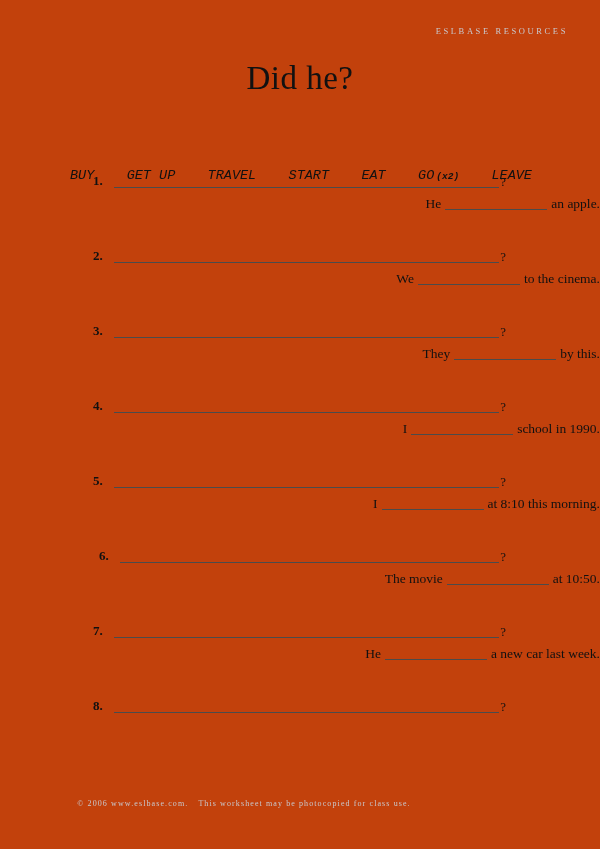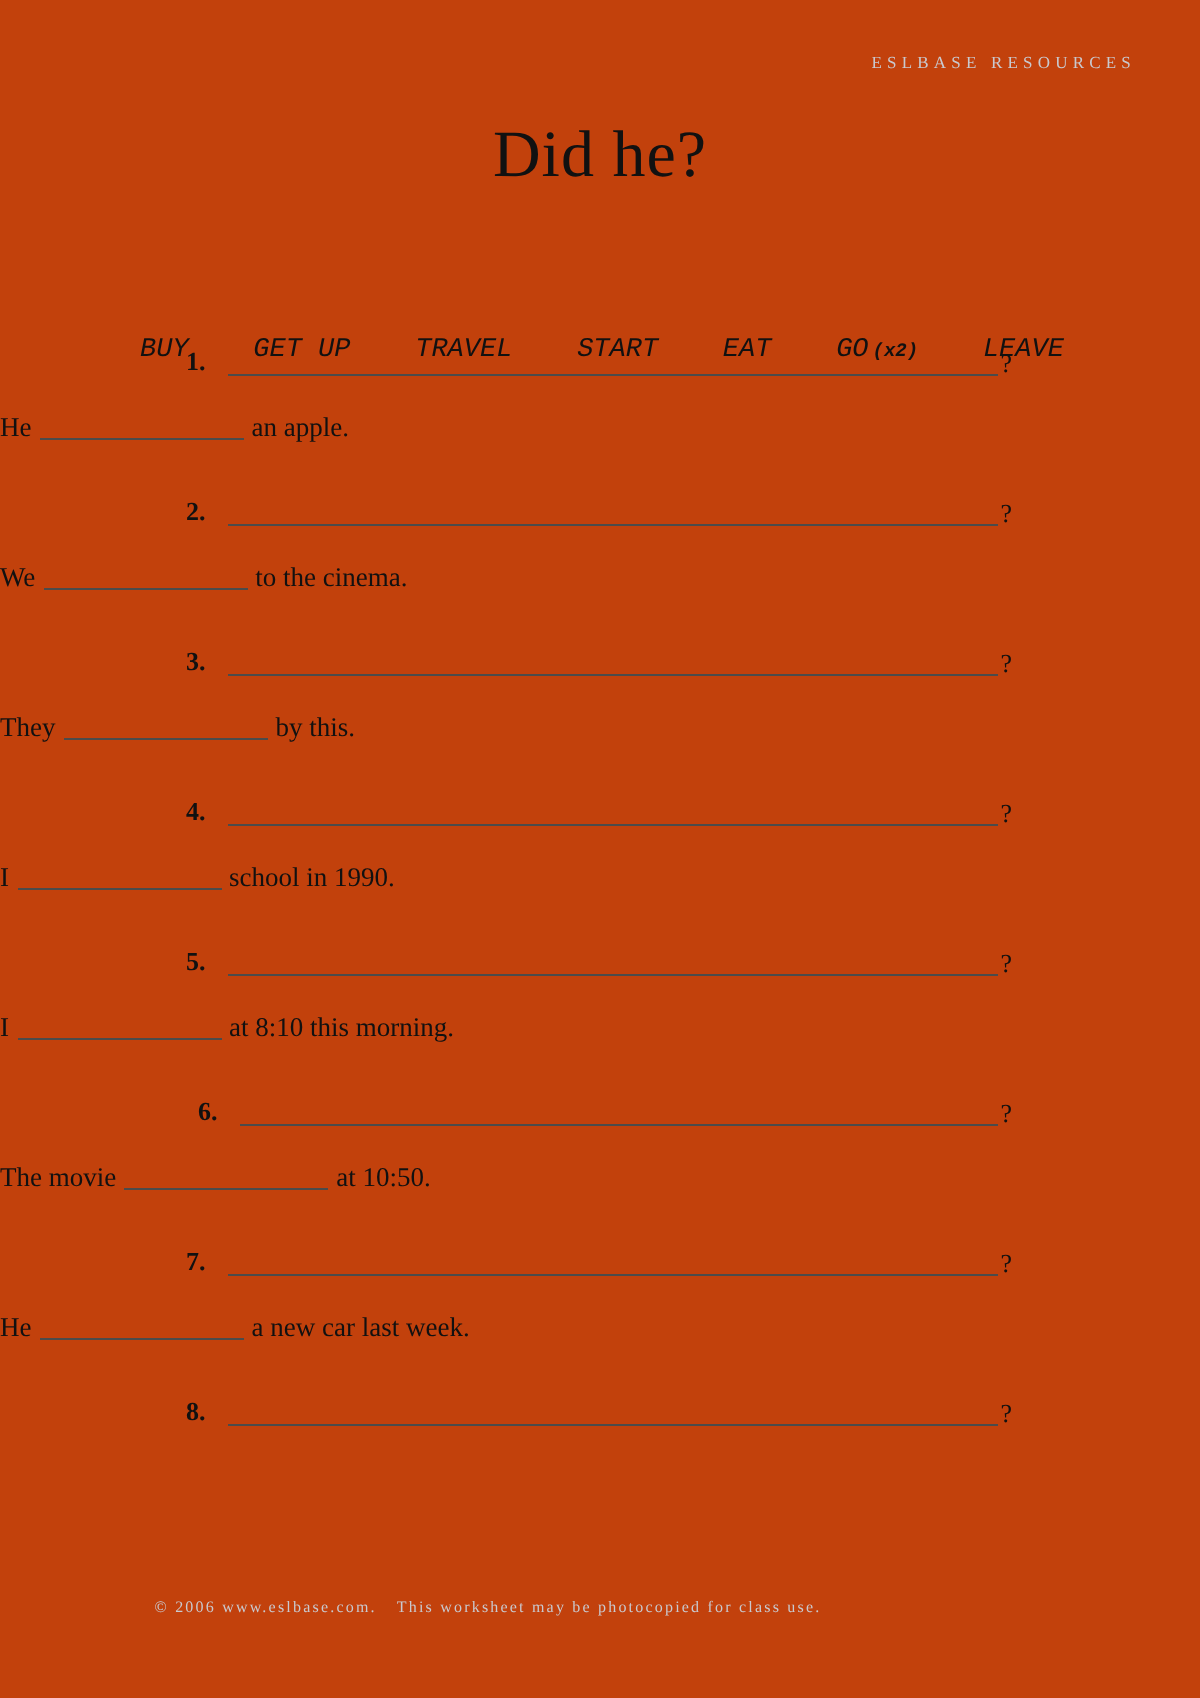--- a/index.html
+++ b/index.html
@@ -110,22 +110,22 @@
   .q-mark {
     flex: 0 0 auto;
     font-family: "Liberation Serif", serif;
     font-size: 13px;
     line-height: 13px;
     color: #111111;
     padding-left: 1px;
   }
 
   .a-row {
-    margin-top: 18px;
-    text-align: left;
+    margin-top: 8px;
+    text-align: right;
     font-family: "Liberation Serif", serif;
     font-size: 13.5px;
     color: #111111;
     white-space: nowrap;
   }
   .a-blank {
     display: inline-block;
     width: 102px;
     border-bottom: 1.2px solid #4b4b4b;
     margin: 0 4px;

